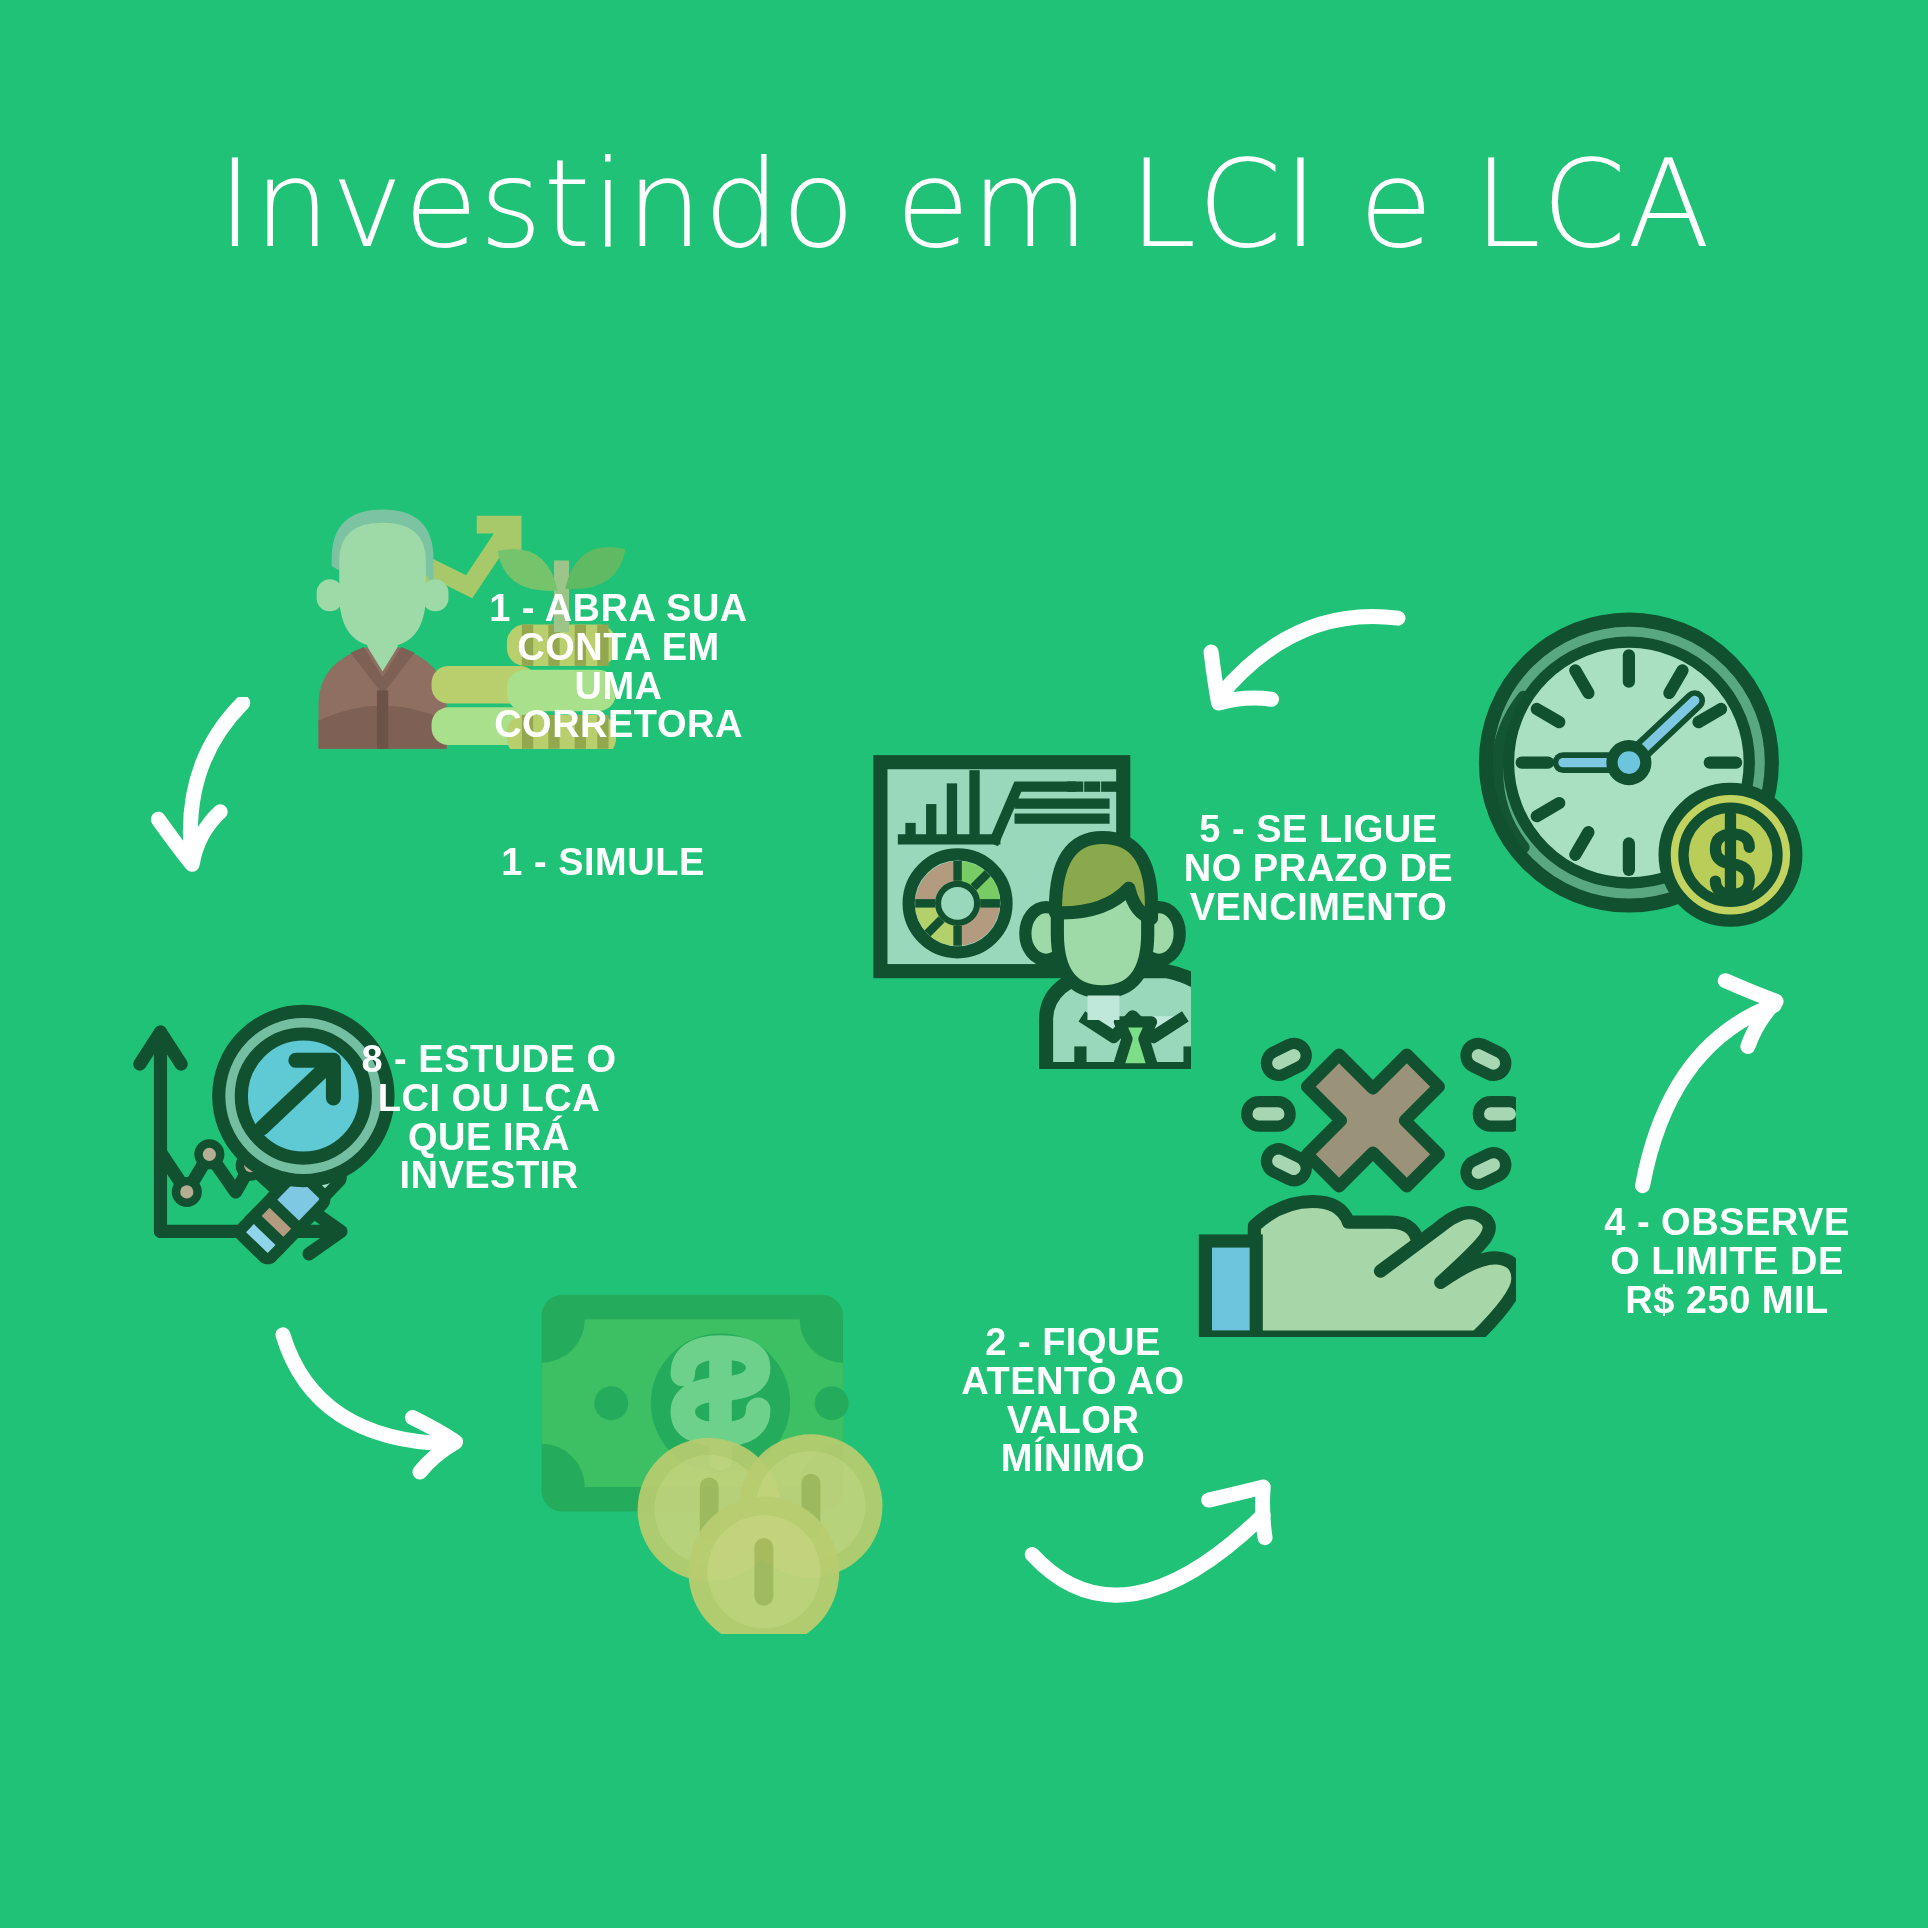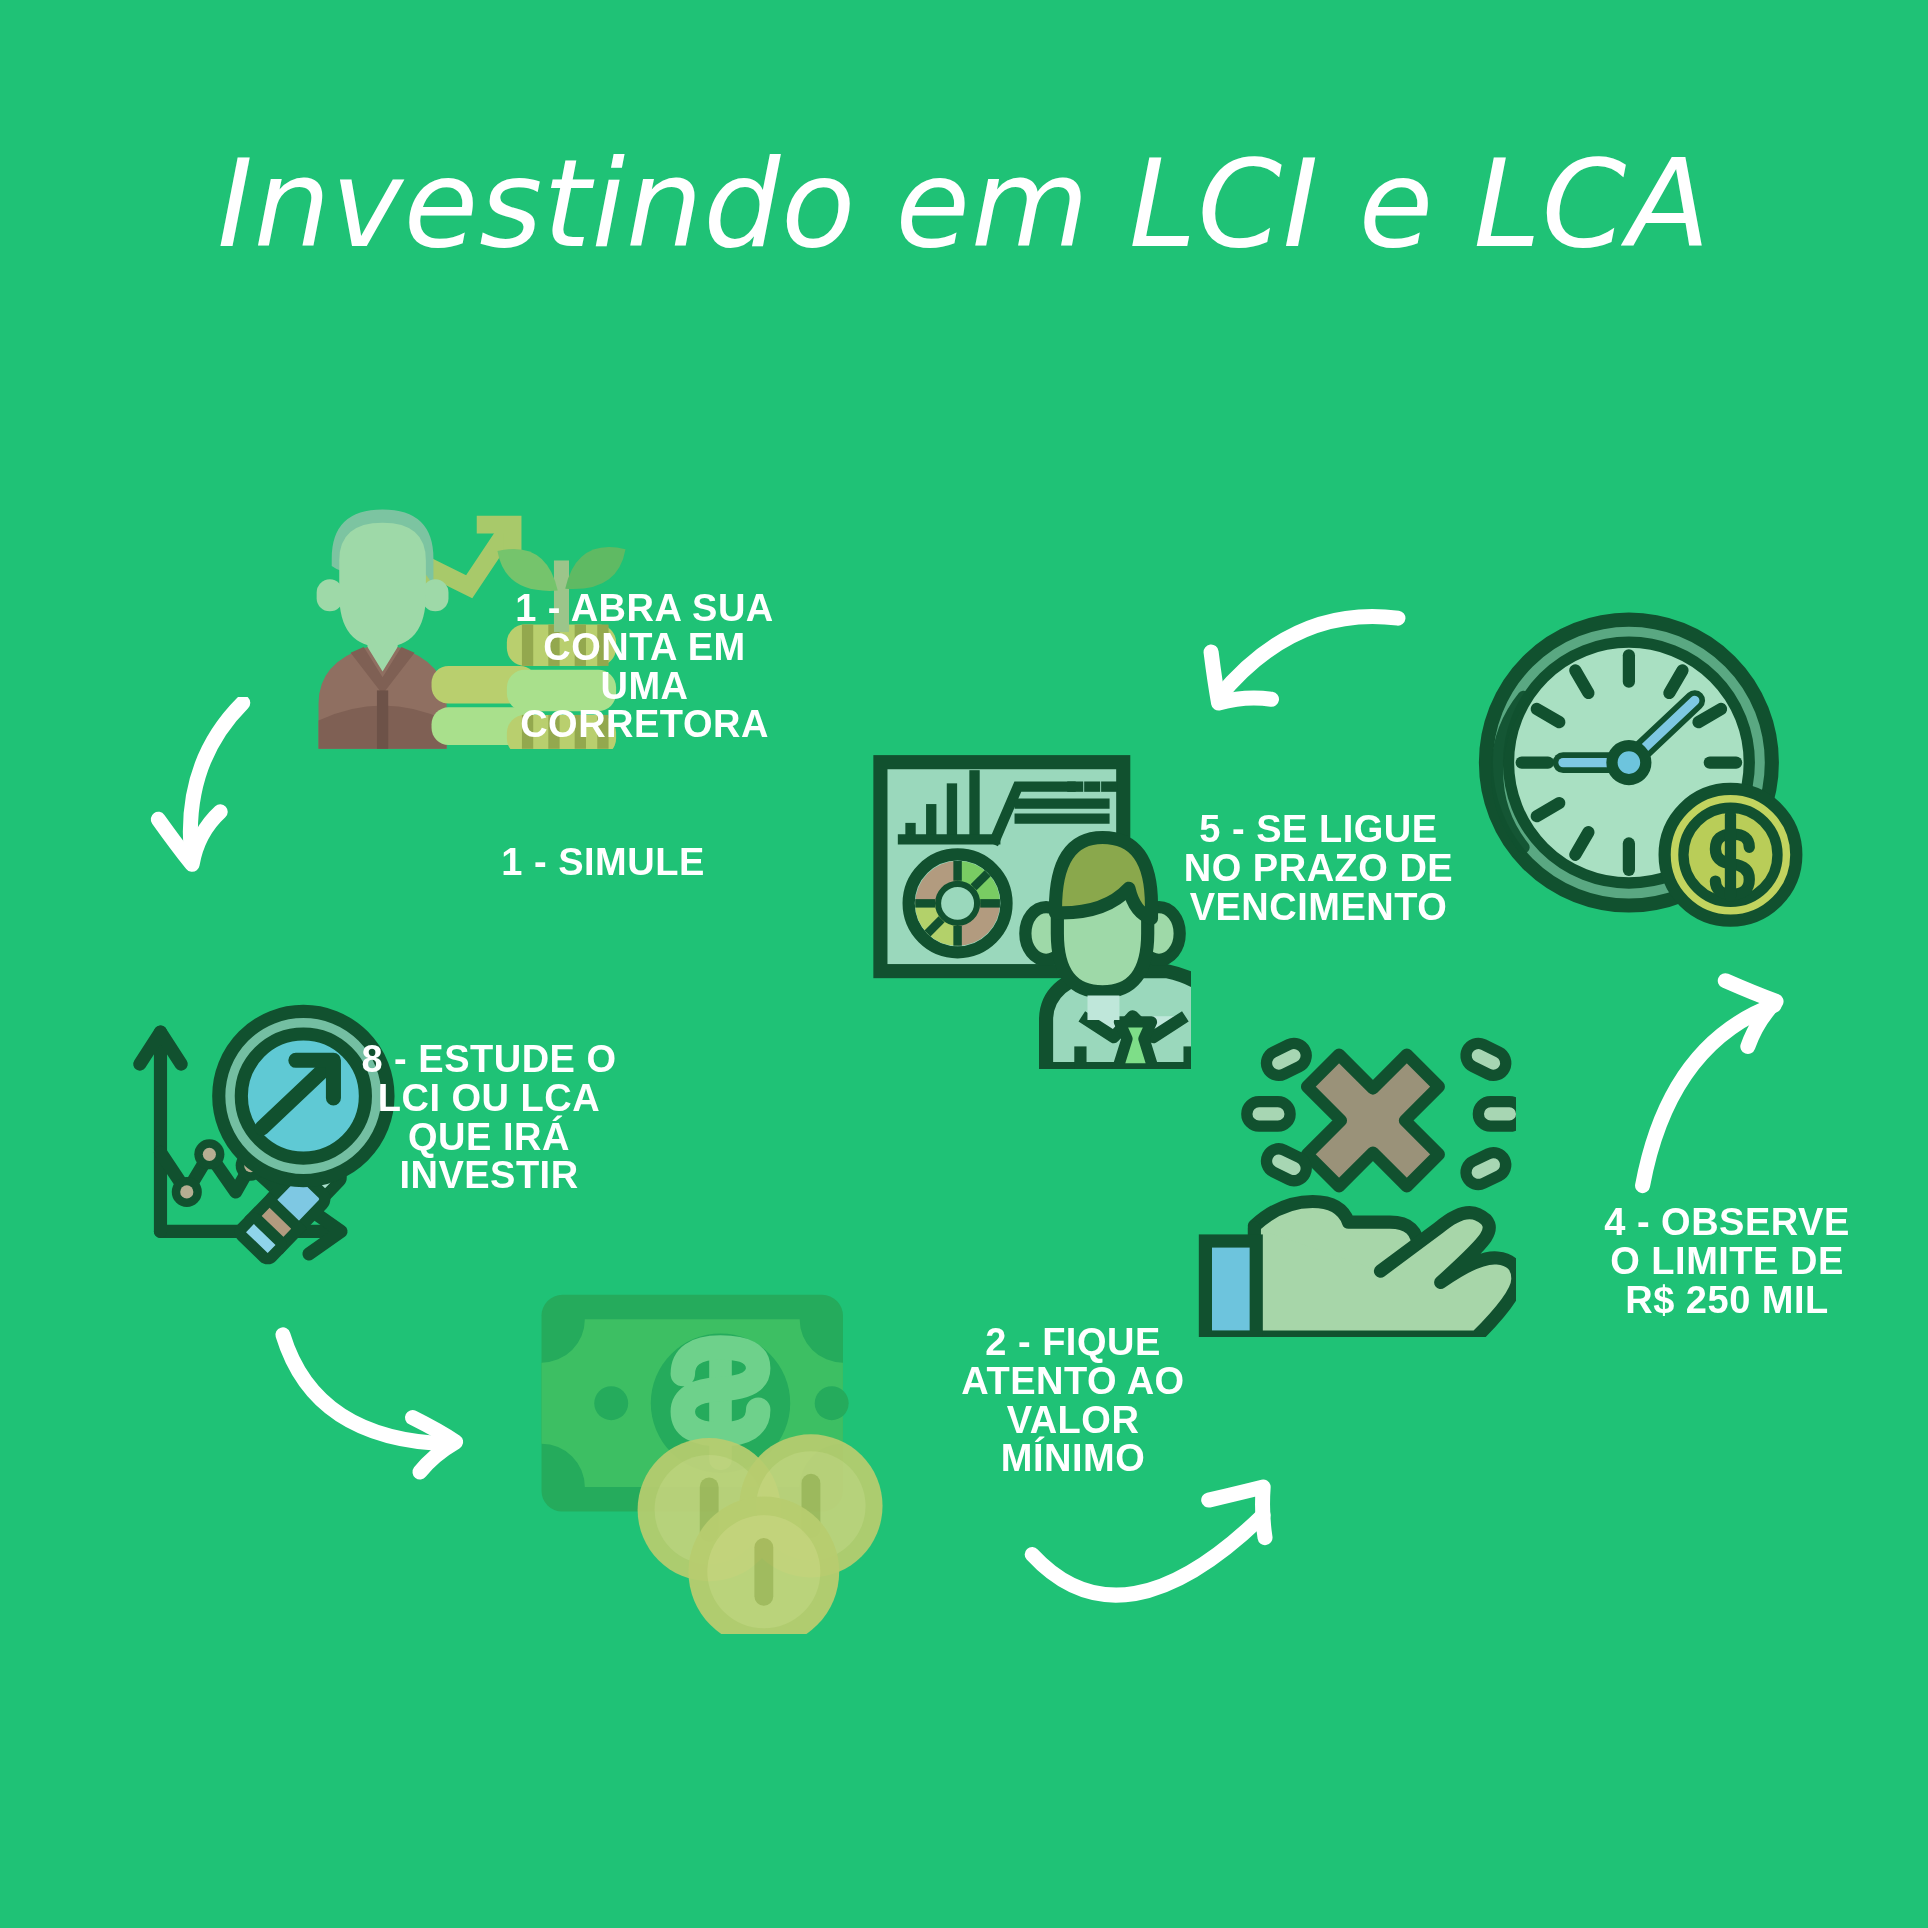--- a/index.html
+++ b/index.html
@@ -16,21 +16,20 @@
     position:absolute;
     left:0;right:0;top:141px;
     text-align:center;
     color:#ffffff;
     font-family:"DejaVu Sans", sans-serif;
     font-weight:300;
     font-size:121px;
     letter-spacing:0.9px;
     line-height:1.05;
     white-space:nowrap;
-    font-style:italic;
   }
 
   .step-label{
     position:absolute;
     color:#ffffff;
     font-family:"Liberation Sans", sans-serif;
     font-weight:bold;
     font-size:38px;
     line-height:1.02;
     text-align:center;
@@ -85,21 +84,21 @@
         <rect x="280" y="314" width="12" height="36"></rect>
           <rect x="304" y="314" width="12" height="36"></rect>
       </g>
 
       <rect x="258" y="150" width="16" height="76" fill="#9cc58a"></rect>
       <path d="M262 182 q-56 4 -64 -42 q52 -12 64 42z" fill="#75c46c"></path>
       <path d="M270 180 q56 4 64 -42 q-52 -12 -64 42z" fill="#5fba63"></path>
     </svg>
   </div>
 
-  <div class="step-label" style="left:494px;top:589px;width:301px;">1 - ABRA SUA
+  <div class="step-label" style="left:468px;top:589px;width:301px;">1 - ABRA SUA
 CONTA EM
 UMA
 CORRETORA</div>
 
   <div class="arrow-box" style="left:132px;top:697px;width:169px;height:207px;">
     <svg viewBox="0 0 180 220" xmlns="http://www.w3.org/2000/svg">
       <path d="M118 6 q-66 66 -54 168" fill="none" stroke="#ffffff" stroke-width="16" stroke-linecap="round"></path>
       <path d="M28 130 q20 28 36 48 q6 -34 30 -56" fill="none" stroke="#ffffff" stroke-width="16" stroke-linecap="round" stroke-linejoin="round"></path>
     </svg>
   </div>

